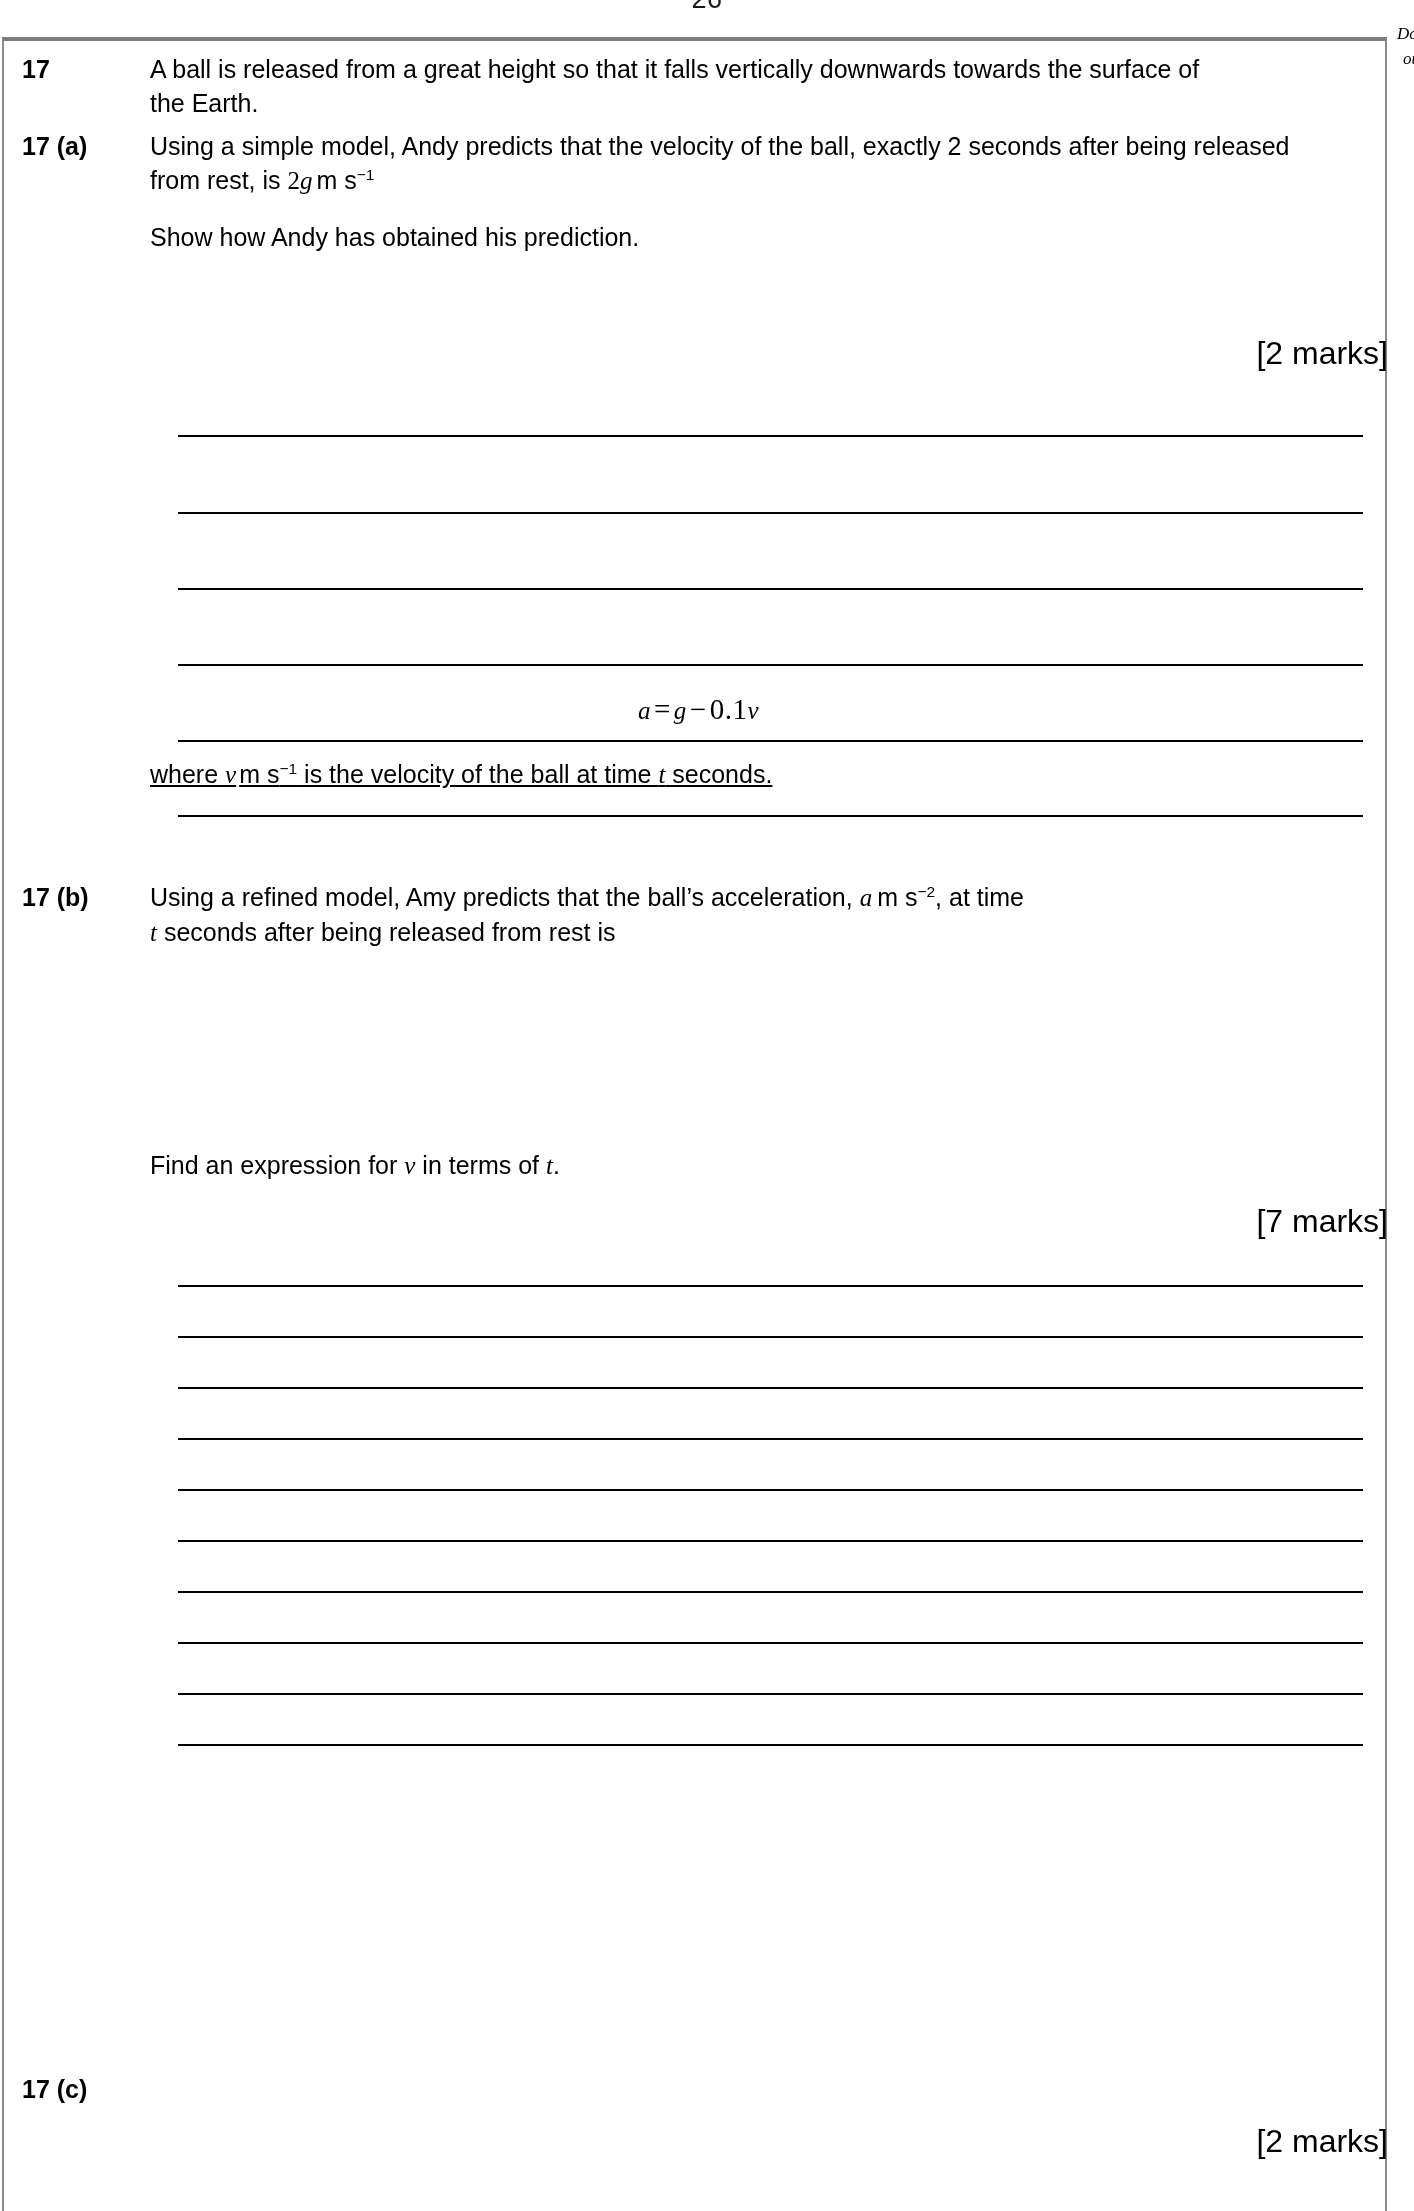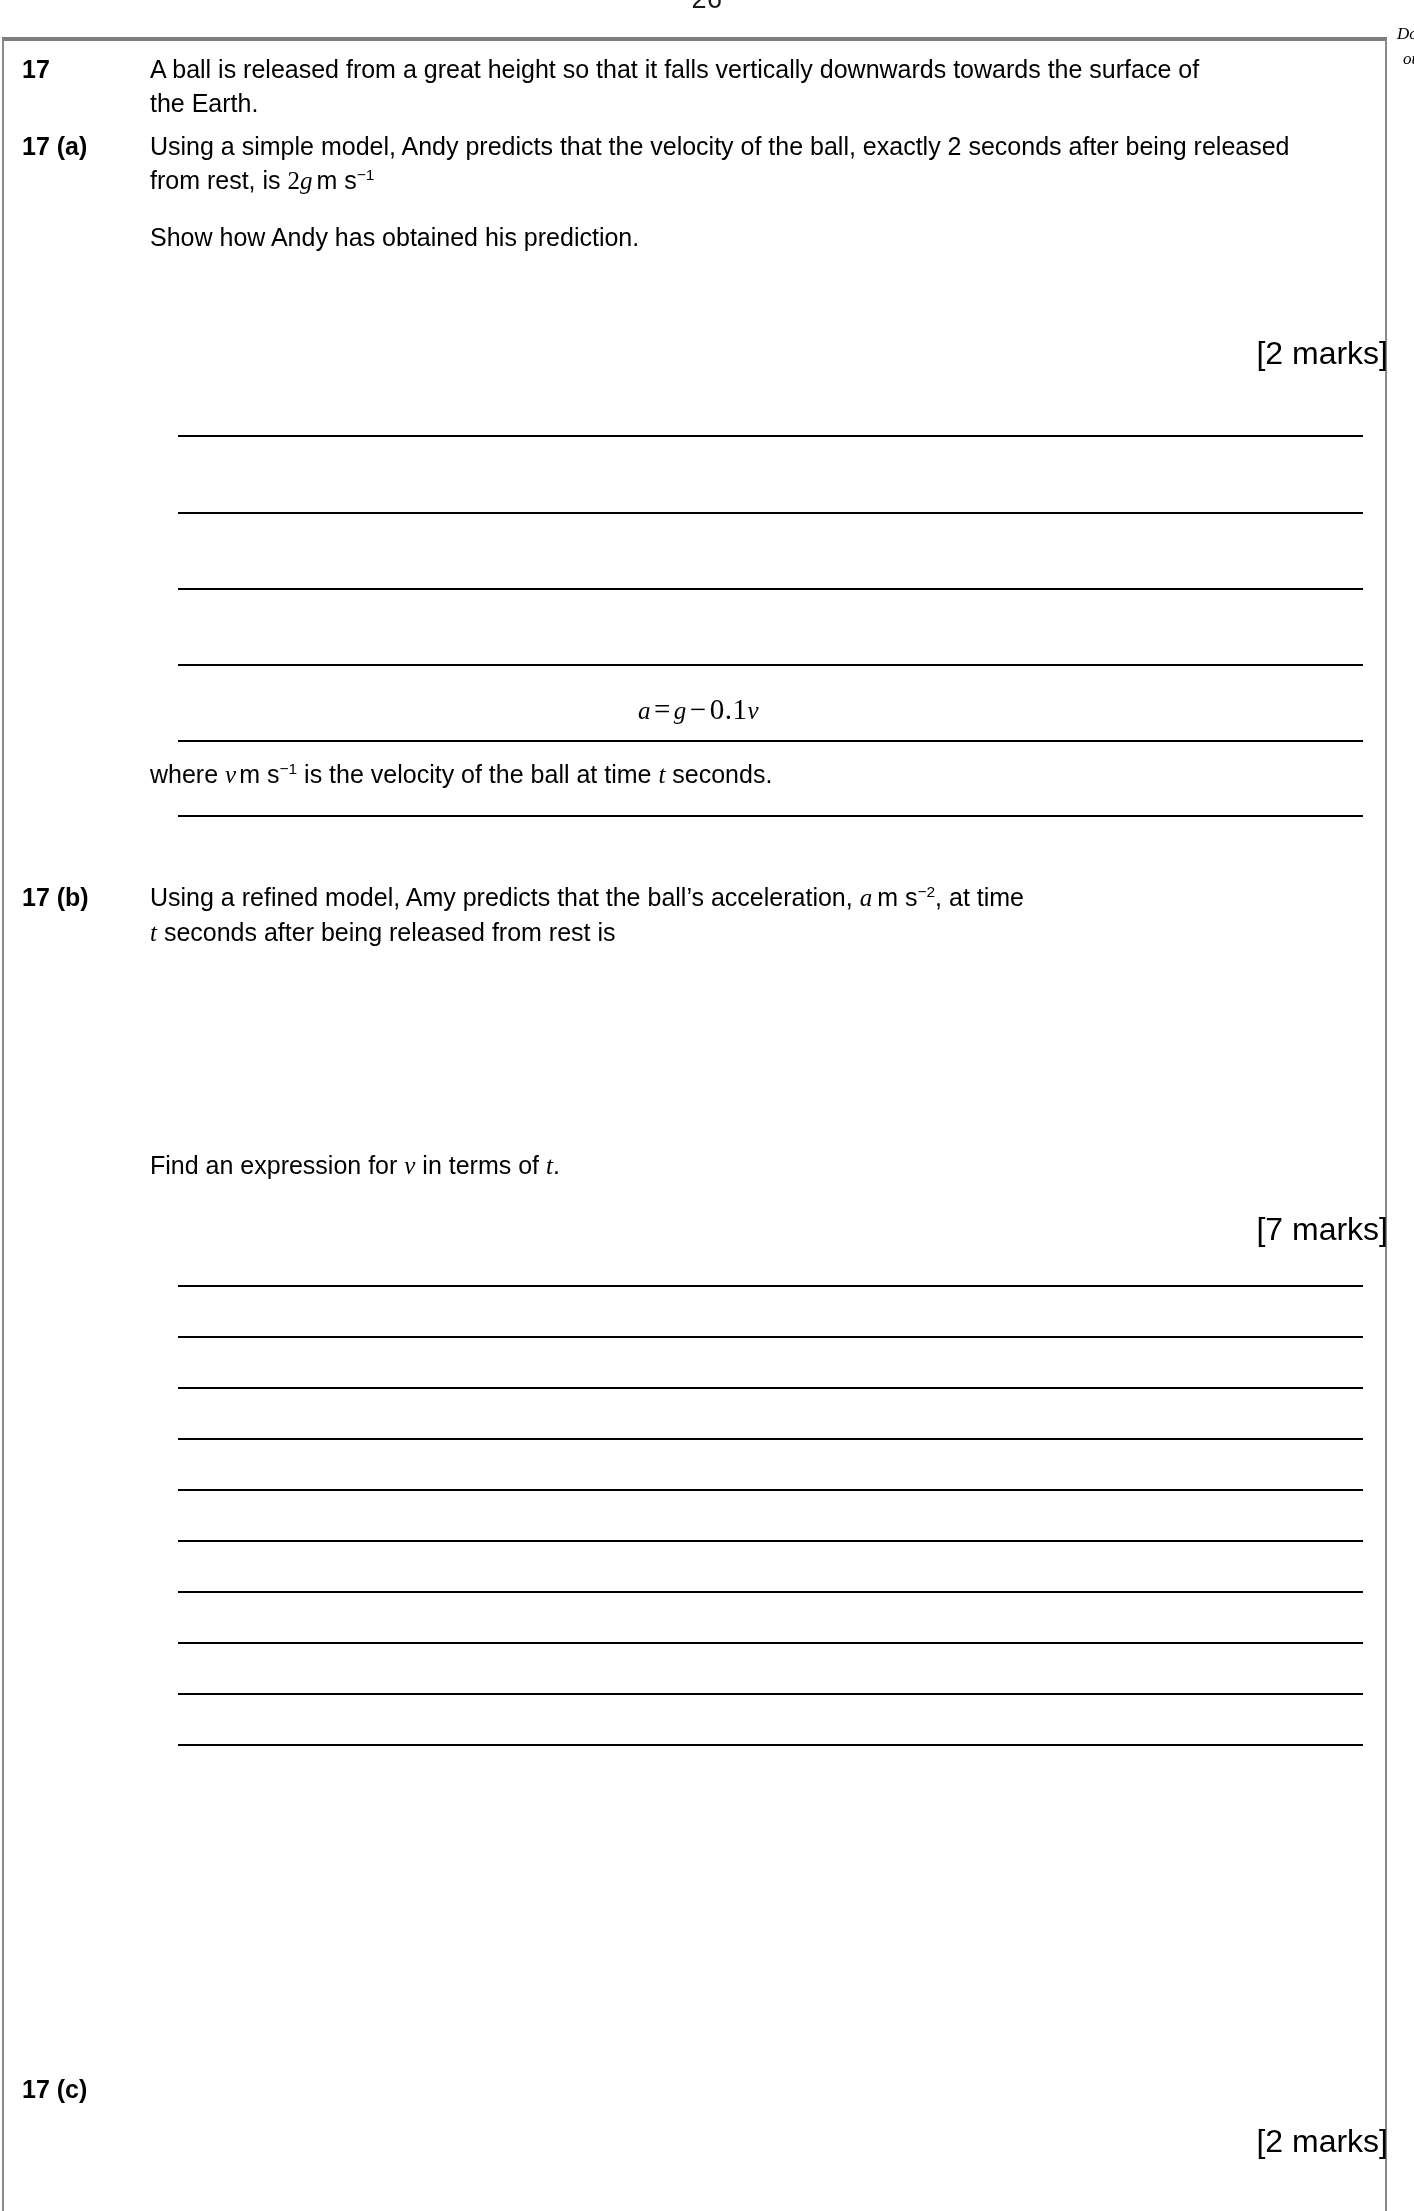--- a/index.html
+++ b/index.html
@@ -205,35 +205,35 @@
 <div class="display-eq" style="top:693px; left:2px;">
   
 </div>
 
 <div class="display-eq" style="top:693px; left:2px; opacity:0;"></div>
 
 <div class="display-eq" style="top:693px; left:6px;">
   <span class="mi">a</span><span class="op">=</span><span class="mi">g</span><span class="op">−</span><span class="num">0.1</span><span class="mi">v</span>
 </div>
 
-<div class="q-row" style="left:2px; top:757px; width:1385px;">
+<div class="q-row" style="left:2px; top:757px; width:1385px;text-decoration:underline;">
   <div class="q-label"></div>
   <div class="q-body">
     <p><span>where </span><span class="mi">v</span><span class="unit" style="margin-left:3px;">m s</span><sup class="exp">−1</sup><span> is the velocity of the ball at time </span><span class="mi">t</span><span> seconds.</span></p>
   </div>
 </div>
 
 <div class="q-row" style="left:2px; top:1148px; width:1117px;">
   <div class="q-label"></div>
   <div class="q-body">
     <p><span>Find an expression for </span><span class="mi">v</span><span> in terms of </span><span class="mi">t</span><span>.</span></p>
   </div>
 </div>
 
-<div class="marks" style="top:1203px;margin-top:8px;">[7 marks]</div>
+<div class="marks" style="top:1203px;">[7 marks]</div>
 
 <div class="rule-line" style="top:1285px;"></div>
 <div class="rule-line" style="top:1336px;"></div>
 <div class="rule-line" style="top:1387px;"></div>
 <div class="rule-line" style="top:1438px;"></div>
 <div class="rule-line" style="top:1489px;"></div>
 <div class="rule-line" style="top:1540px;"></div>
 <div class="rule-line" style="top:1591px;"></div>
 <div class="rule-line" style="top:1642px;"></div>
 <div class="rule-line" style="top:1693px;"></div>

